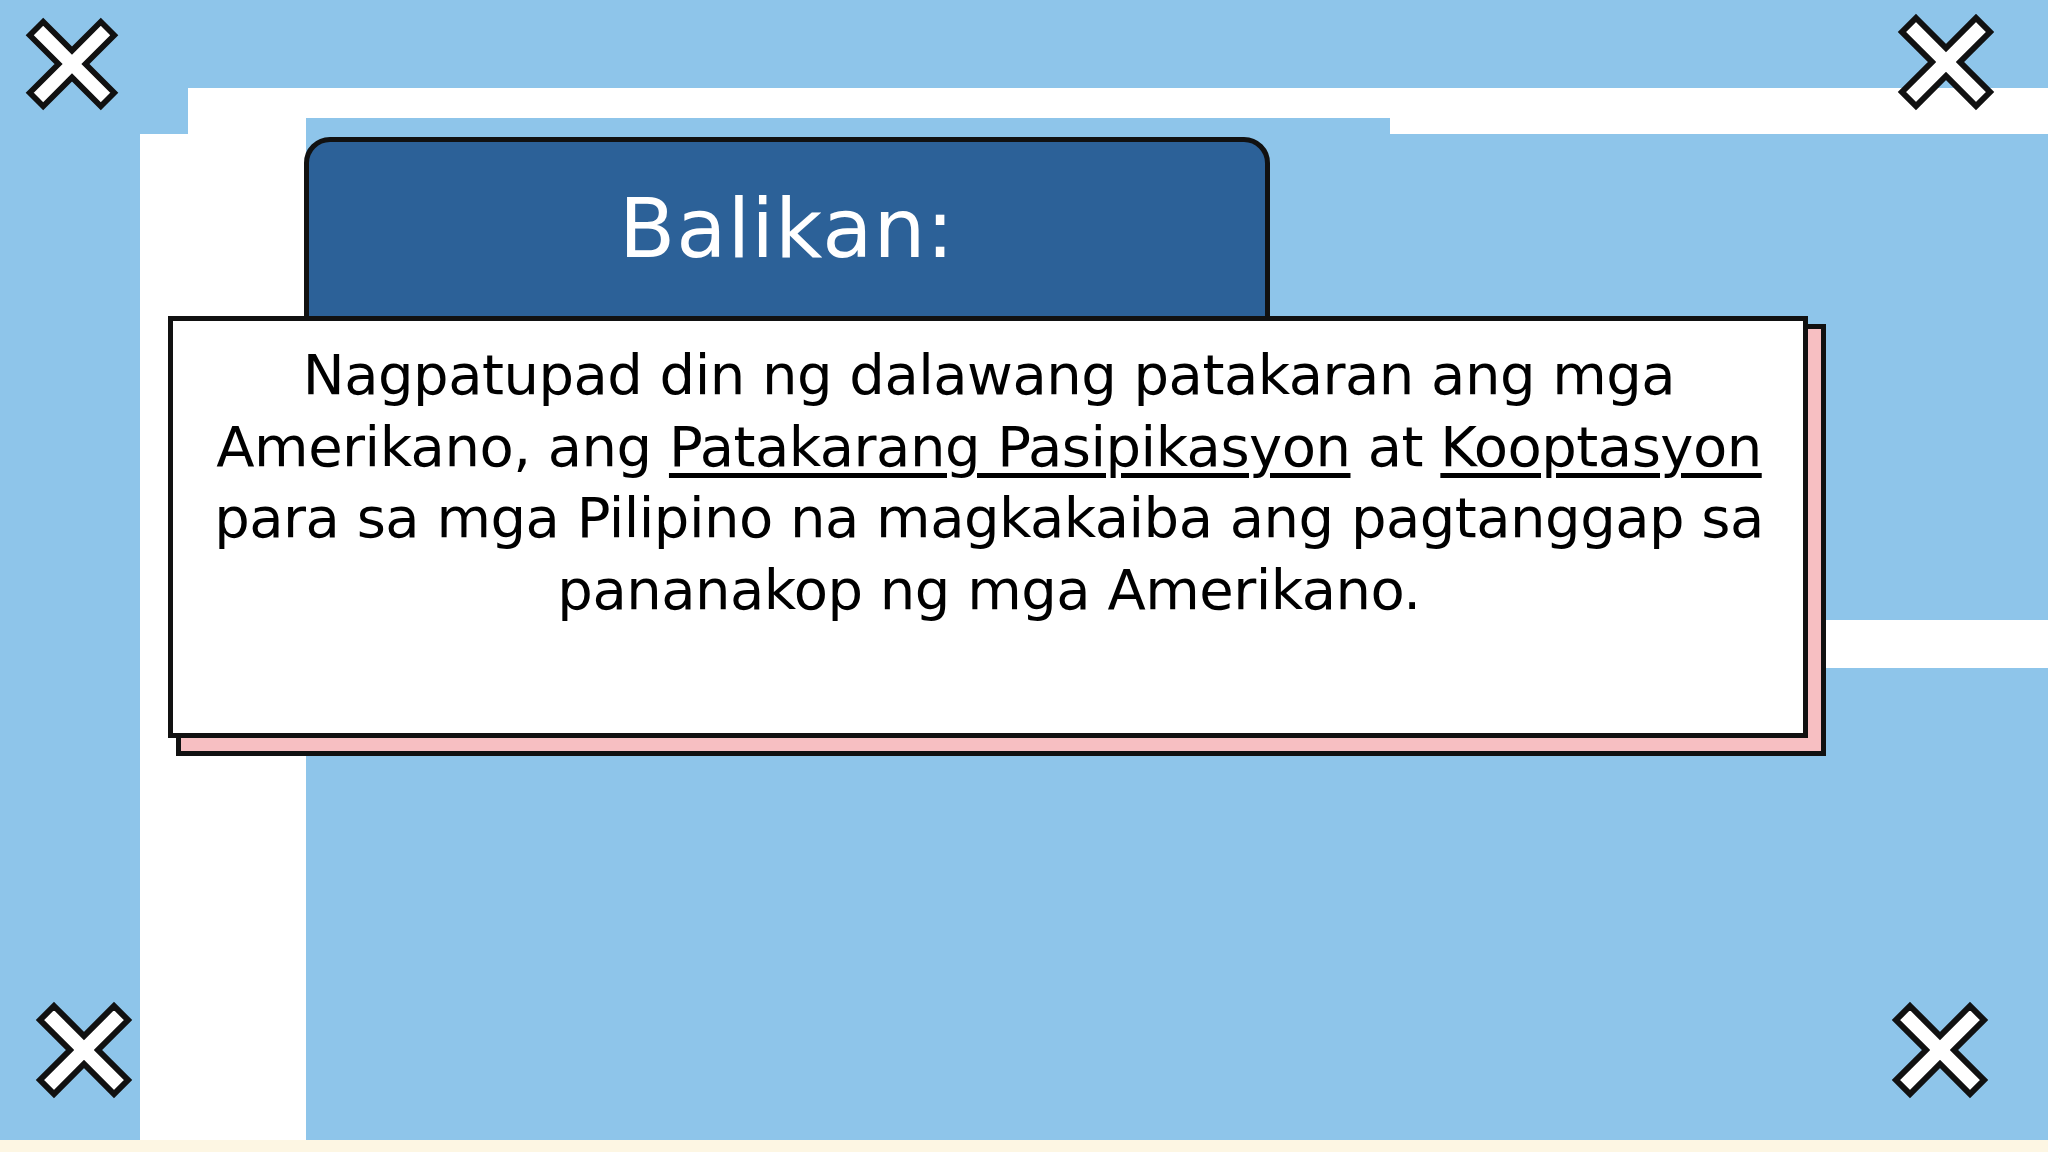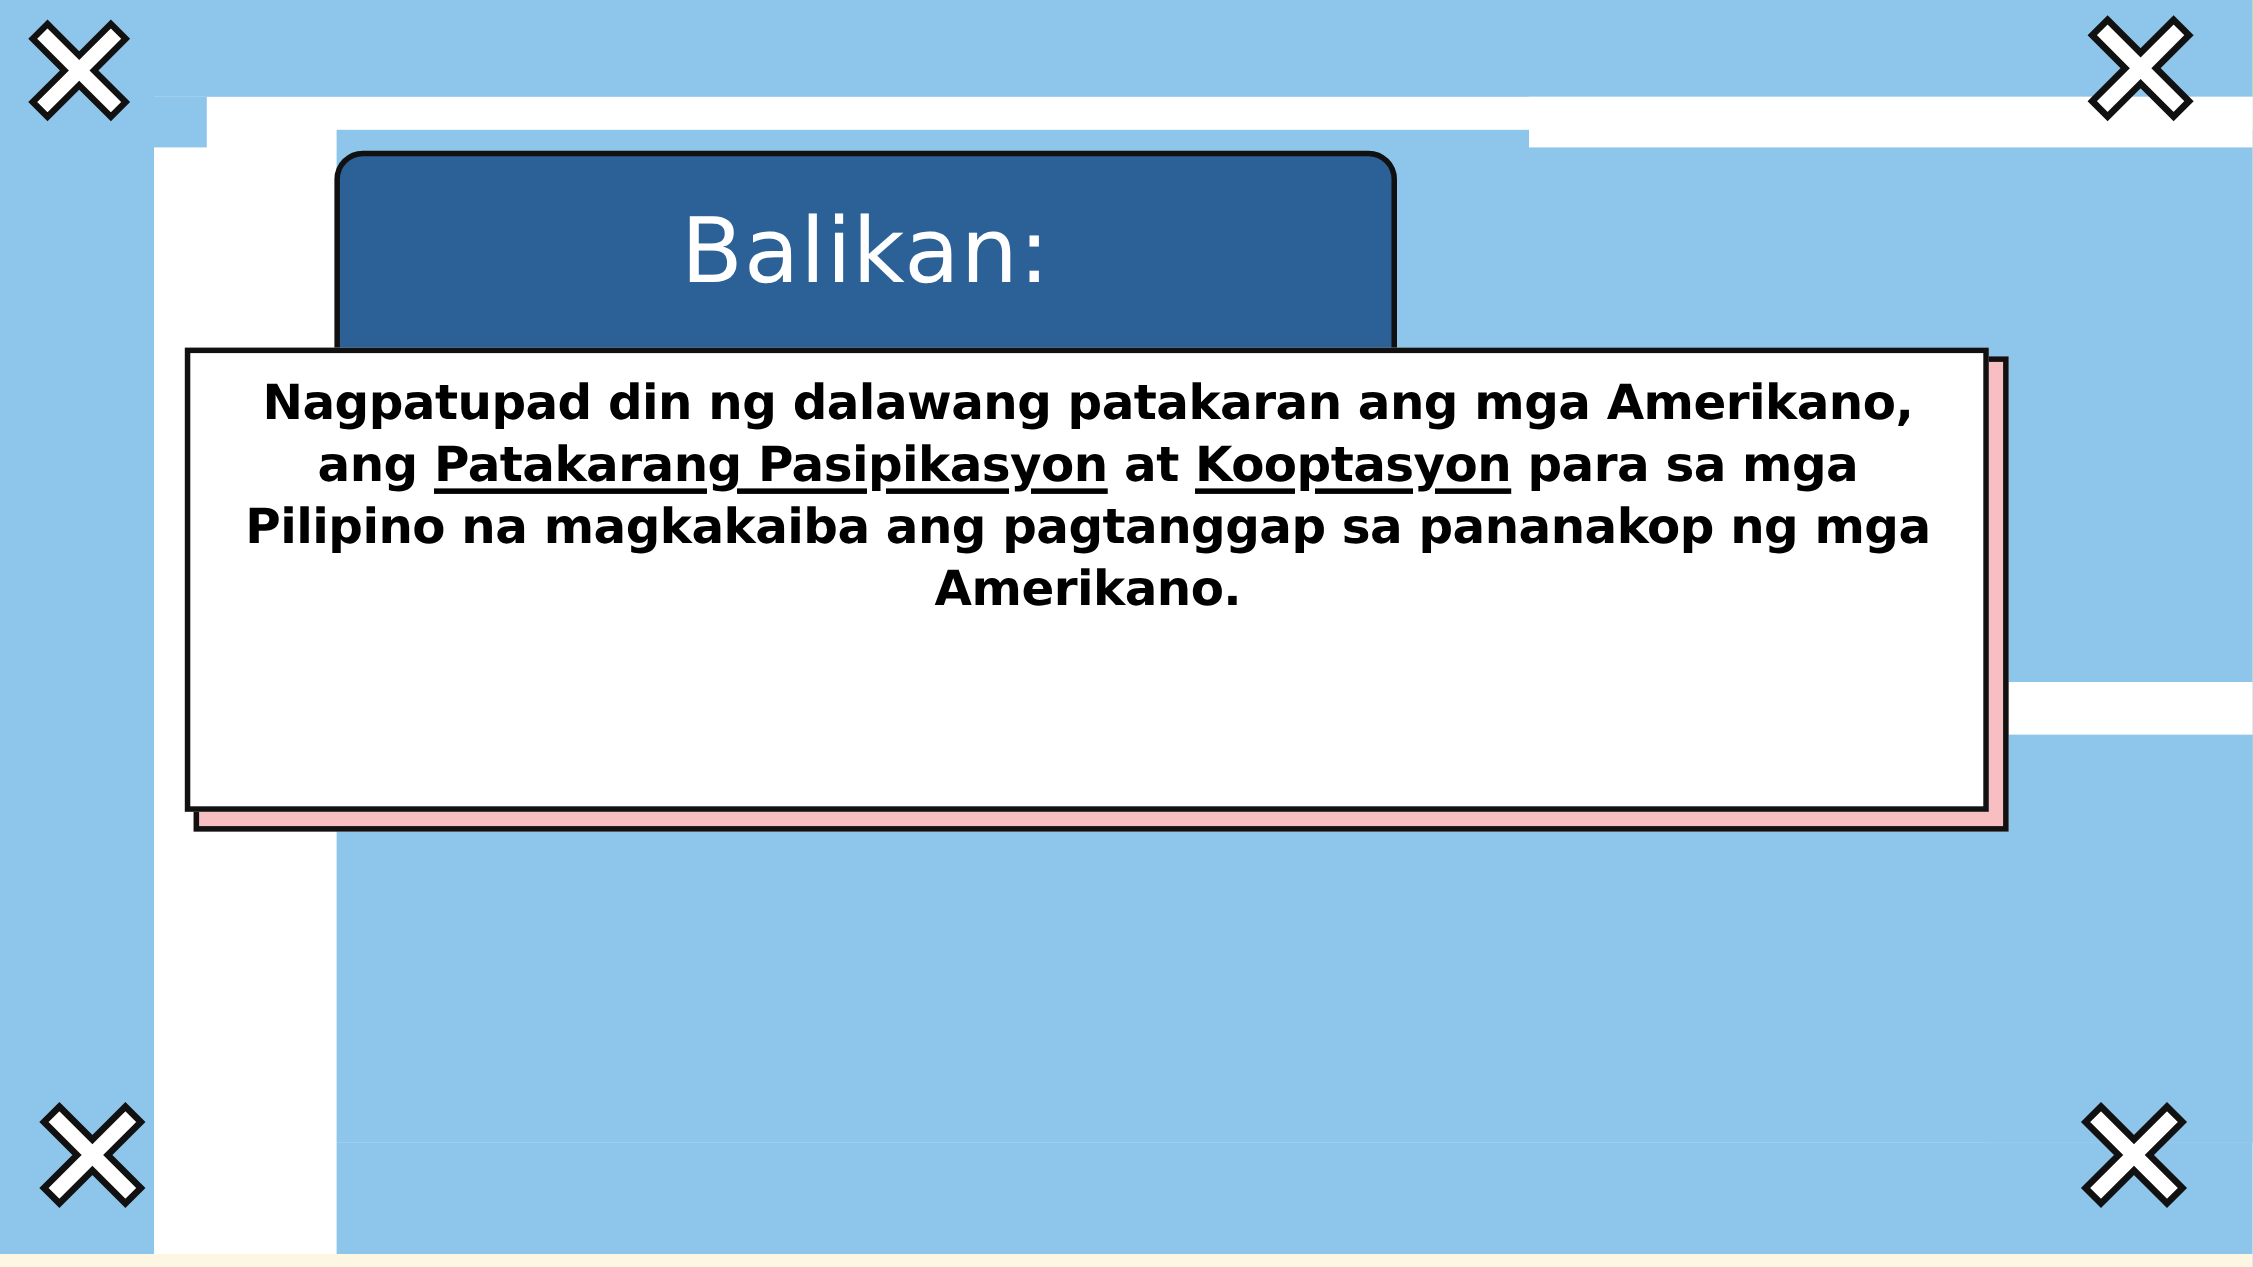--- a/index.html
+++ b/index.html
@@ -5,21 +5,21 @@
   html, body {
     margin: 0;
     padding: 0;
     background: #ffffff;
   }
   #slide {
     position: relative;
     width: 2048px;
     height: 1152px;
     overflow: hidden;
-    background: #bef264;
+    background: #a21caf;
     font-family: "DejaVu Sans", sans-serif;
   }
 
   
   .bg-base {
     position: absolute;
     inset: 0;
     background: #8ec5ea;
   }
   
@@ -154,22 +154,22 @@
     box-sizing: border-box;
   }
   .body-text {
     position: absolute;
     left: 34px;
     top: 18px;
     width: 1564px;
     text-align: center;
     color: #000000;
     font-family: "DejaVu Sans", sans-serif;
-    font-size: 44px;
-    font-weight: 700;
+    font-size: 56px;
+    font-weight: 400;
     line-height: 1.28;
     letter-spacing: -0.5px;
   }
   .body-text u {
     text-decoration: underline;
     text-underline-offset: 7px;
     text-decoration-thickness: 5px;
   }
 
   

